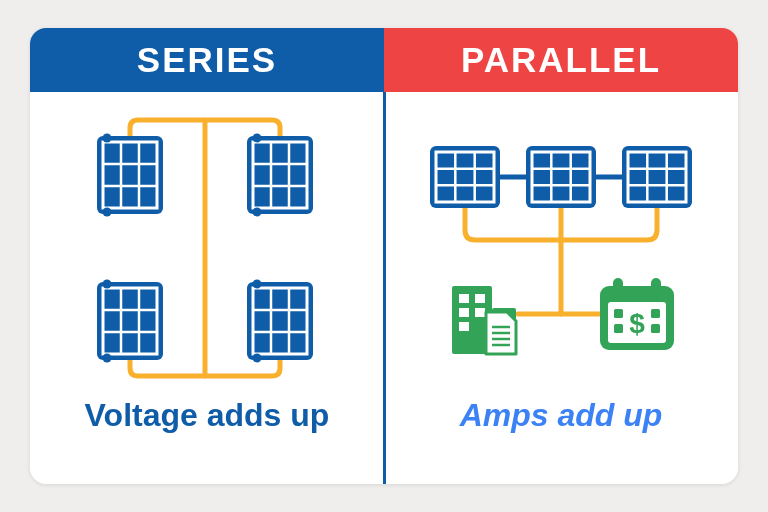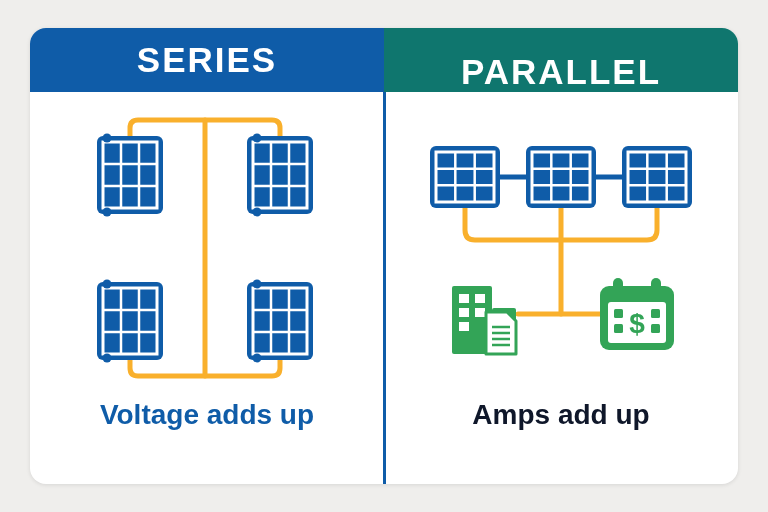--- a/index.html
+++ b/index.html
@@ -14,32 +14,32 @@
     position:absolute;left:30px;top:28px;width:708px;height:456px;
     background:#ffffff;border-radius:16px;overflow:hidden;
     box-shadow:0 1px 4px rgba(0,0,0,.10);
   }
   .headers{display:flex;height:64px;}
   .header{
     flex:1;display:flex;align-items:center;justify-content:center;
     color:#ffffff;font-size:35px;font-weight:bold;letter-spacing:2px;
   }
   .header.series{background:#0f5ca8;}
-  .header.parallel{background:#0f766e;align-items:flex-end;}
+  .header.parallel{background:#ef4444;}
   .body-row{position:relative;display:flex;height:392px;}
   .divider{
     position:absolute;left:50%;top:0;bottom:0;width:3px;margin-left:-1.5px;
     background:#0f5ca8;
   }
   .col{width:354px;display:flex;flex-direction:column;align-items:center;}
   .col.series-col{padding-top:20px;}
   .col.parallel-col{padding-top:36px;}
-  .caption{text-align:center;font-weight:bold;font-size:28px;line-height:38px;}
+  .caption{text-align:center;font-weight:bold;font-size:32px;line-height:38px;}
   .caption.blue{color:#0f5ca8;margin-top:8px;}
-  .caption.green{color:#0f172a;margin-top:28px;}
+  .caption.green{color:#3b82f6;margin-top:28px;font-style:italic;}
   svg{display:block;}
 </style>
 </head>
 <body>
 
 <div class="stage">
   <div class="card">
 
     <div class="headers">
       <div class="header series">

